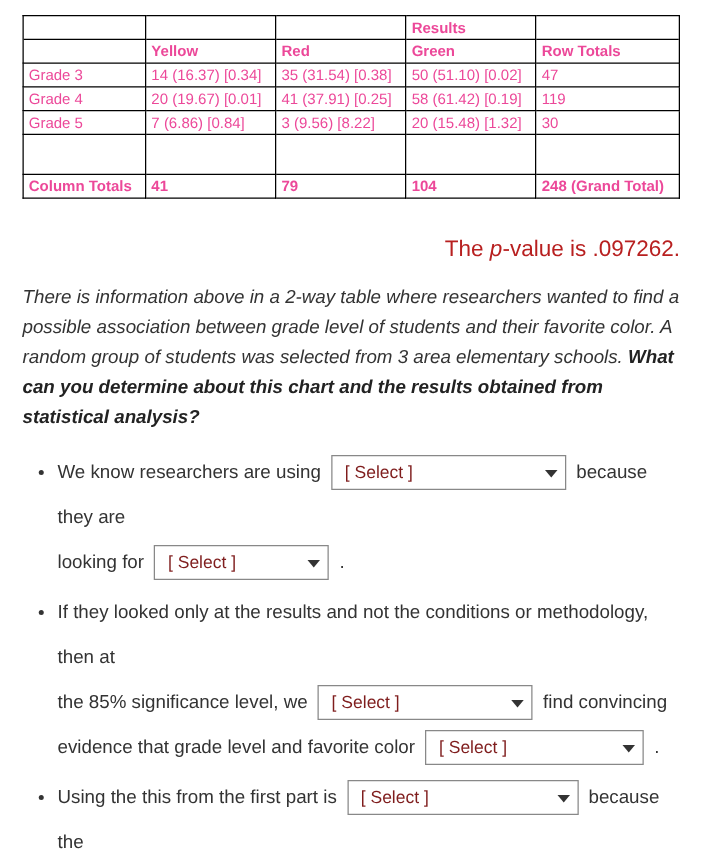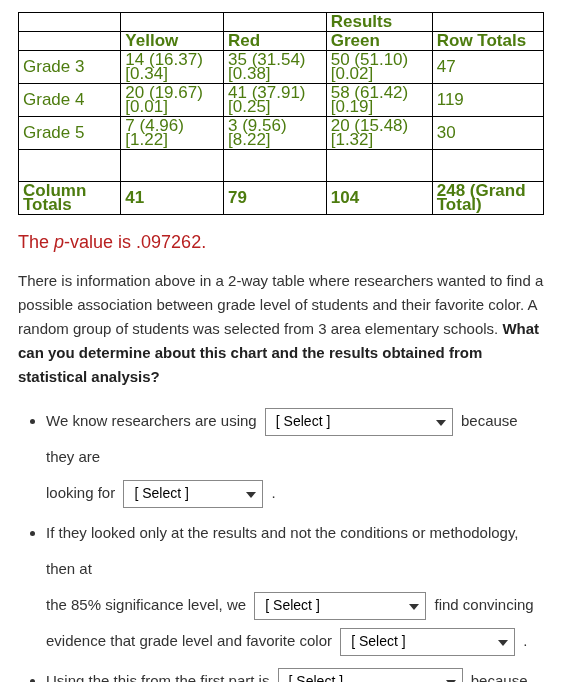--- a/index.html
+++ b/index.html
@@ -8,23 +8,23 @@
     padding: 12px 18px 24px 18px;
     font-family: "Segoe UI", Arial, sans-serif;
     font-size: 15px;
     color: #333;
     width: 562px;
     background: #fff;
   }
   table {
     border-collapse: collapse;
     width: 100%;
-    font-size: 17px;
+    font-size: 12px;
     font-family: Arial, sans-serif;
-    color: #4d7c0f;
+    color: #ec4899;
   }
   th, td {
     border: 1px solid #000;
     padding: 2px 4px;
     text-align: left;
     height: 18px;
     line-height: 14px;
   }
   tr.results-row td {
     border-left: 1px solid #000;
@@ -47,44 +47,46 @@
   tr.spacer-row2 td {
     border-left: 1px solid #000;
     border-right: 1px solid #000;
     border-top: none;
     border-bottom: 1px solid #000;
     height: 16px;
   }
   .pvalue {
     color: #b82020;
     font-size: 18px;
-    margin: 17px 0 16px 0;
+    margin: 30px 0 16px 0;
+    text-align: right;
   }
   .pvalue em { font-style: italic; }
   .intro {
     line-height: 1.6;
     margin-bottom: 14px;
+    font-style: italic;
   }
   .intro b { color:#222; }
   ul.qlist {
     list-style: disc;
     padding-left: 28px;
     margin: 0;
   }
   ul.qlist > li {
     line-height: 2.4;
     margin-bottom: 4px;
   }
   .sel {
     display: inline-block;
     border: 1px solid #888;
     background: #fff;
     padding: 3px 22px 3px 10px;
     font-size: 14px;
-    color: #000000;
+    color: #7f1d1d;
     position: relative;
     vertical-align: middle;
     line-height: 1.4;
     margin: 0 4px;
   }
   .sel .caret {
     position: absolute;
     right: 6px;
     top: 50%;
     margin-top: -2px;
@@ -127,21 +129,21 @@
   </tr>
   <tr>
     <td>Grade 4</td>
     <td>20 (19.67) [0.01]</td>
     <td>41 (37.91) [0.25]</td>
     <td>58 (61.42) [0.19]</td>
     <td>119</td>
   </tr>
   <tr>
     <td>Grade 5</td>
-    <td>7 (4.96) [1.22]</td>
+    <td>7 (6.86) [0.84]</td>
     <td>3 (9.56) [8.22]</td>
     <td>20 (15.48) [1.32]</td>
     <td>30</td>
   </tr>
   <tr class="spacer-row">
         <td></td>
         <td></td>
         <td></td>
         <td></td>
         <td></td>

